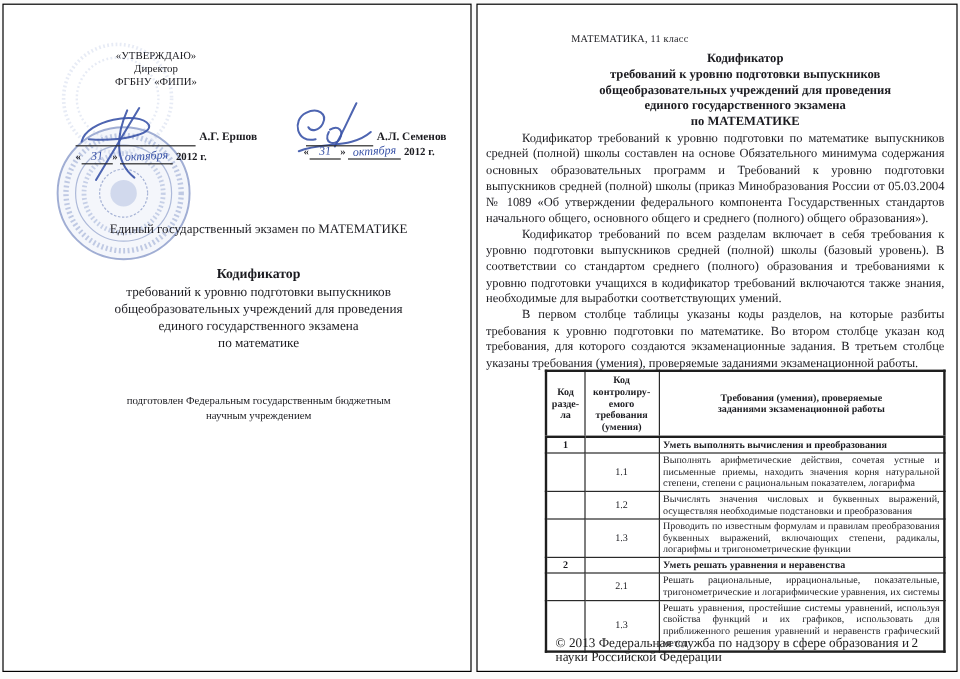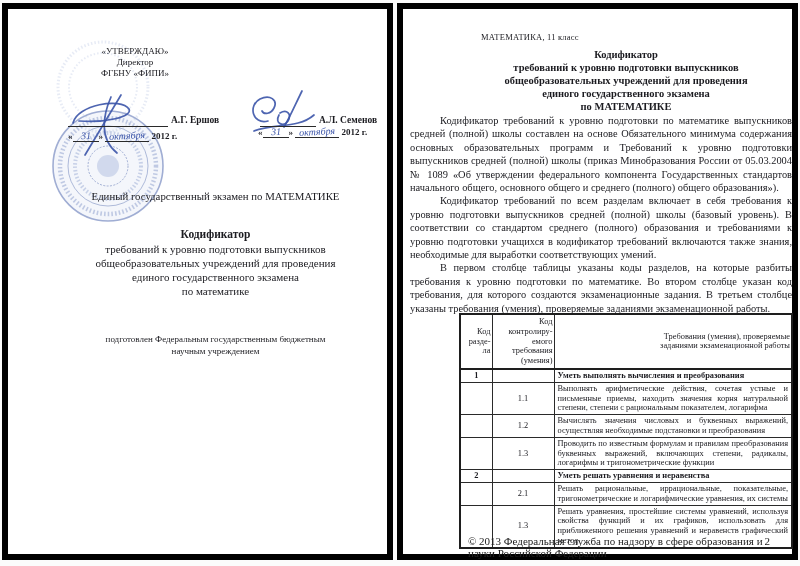--- a/index.html
+++ b/index.html
@@ -1,18 +1,18 @@
 <!DOCTYPE html>
 <html><head>
 <meta charset="utf-8">
 <style>
   *{box-sizing:border-box;margin:0;padding:0}
   html,body{width:800px;height:566px;overflow:hidden}
   body{position:relative;background:#fbfbfb;font-family:"Liberation Serif",serif;color:#1b1b20}
-  .page{position:absolute;top:3px;height:557px;background:#fff;border:6px solid #000000}
+  .page{position:absolute;top:3px;height:557px;background:#fff;border:1px solid #000000}
   #left-page{left:2px;width:391px}
   #right-page{left:397px;width:401px}
   .abs{position:absolute}
   .b{font-weight:bold}
   .pre{white-space:pre-line}
 
   
   .hdr-block{font-weight:normal;font-size:9px;line-height:11px;text-align:center}
   .sigline{border-bottom:1px solid #2a2a2a}
   .sig-name{font-weight:bold;font-size:9.5px}
@@ -27,21 +27,21 @@
   .institute{font-size:9.6px}
   svg.sig path{fill:none;stroke:#3b54a8;stroke-width:1.7;stroke-linecap:round;opacity:.9}
 
   
   .pg-header{font-size:8.5px;letter-spacing:.2px}
   .r-title{font-weight:bold;font-size:10.5px;line-height:13px;text-align:center}
   .paras{font-size:10.4px;line-height:13.4px;text-align:justify}
   .paras p{text-indent:30px}
   table.req{border-collapse:collapse;table-layout:fixed;width:332px;border:2px solid #1e1e1e}
   table.req th,table.req td{border:1px solid #2a2a2a;vertical-align:middle;padding:1px 3px;font-size:8.4px;line-height:9.8px}
-  table.req thead th{font-weight:normal;text-align:right;border-bottom:2px solid #1e1e1e;padding:2px 1px}
+  table.req thead th{font-weight:bold;text-align:center;border-bottom:2px solid #1e1e1e;padding:2px 1px}
   td.c1{width:32px;text-align:center}
   td.c2{width:62px;text-align:center}
   td.c3{width:238px;text-align:justify}
   td.c3.b{text-align:left}
   th.h1{width:32px}th.h2{width:62px}th.h3{width:238px}
   .footer{display:flex;justify-content:center;font-size:11px;color:#222;align-items:baseline}
 </style>
 </head>
 <body>
 

